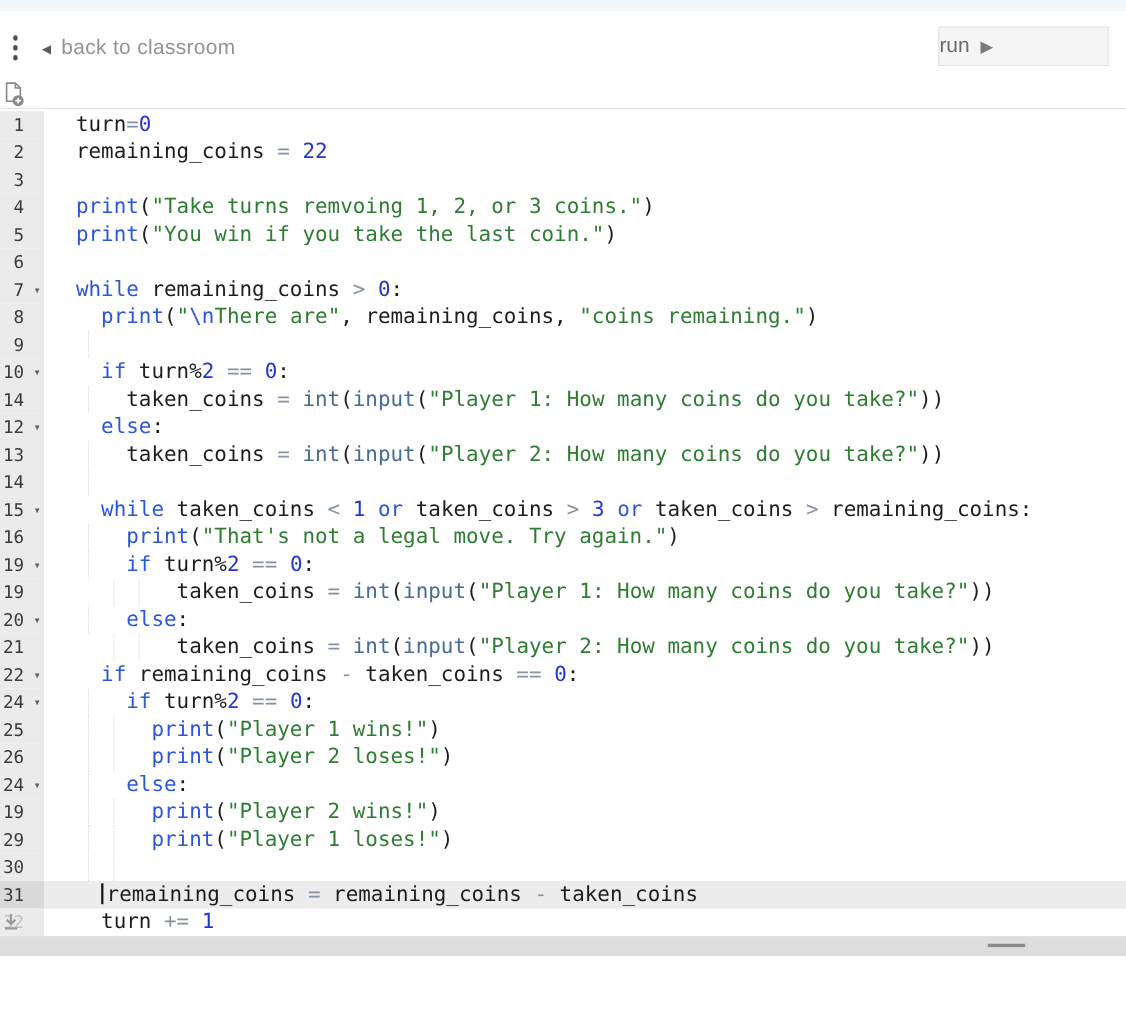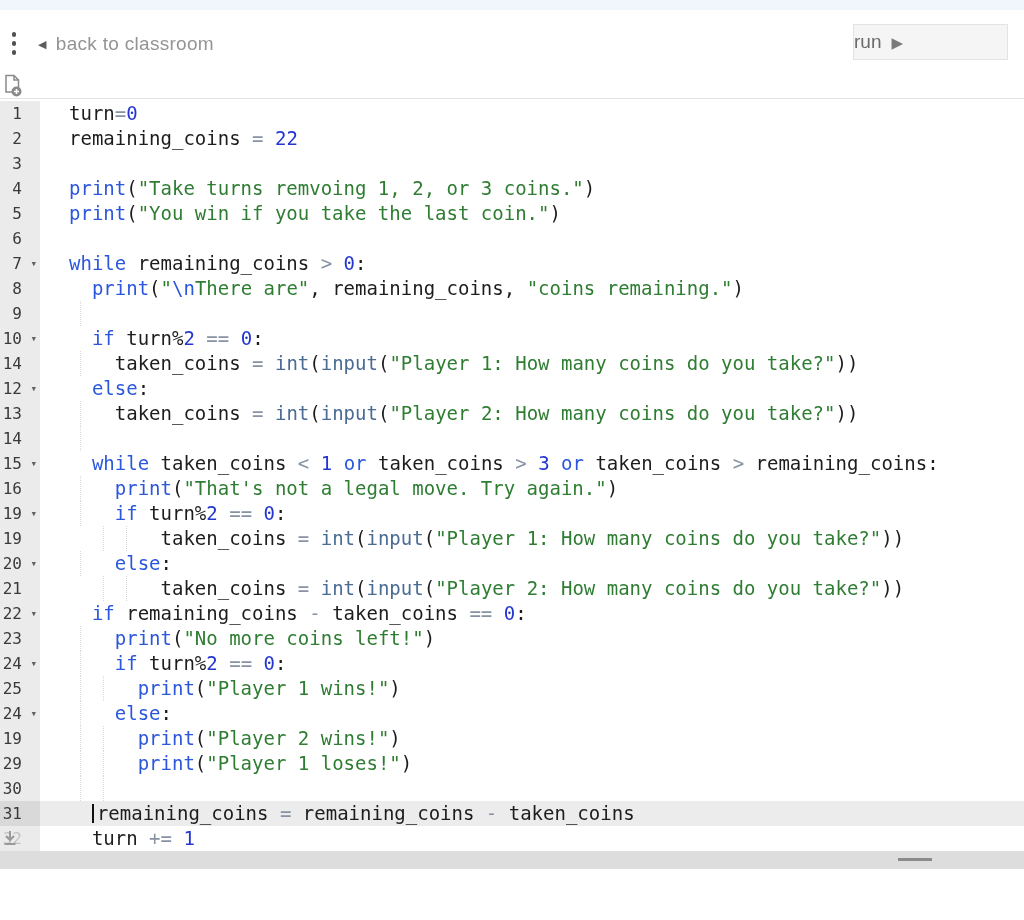--- a/index.html
+++ b/index.html
@@ -259,36 +259,36 @@
     </div>
     <div class="row">
       <div class="gutter">
         <span class="ln">22</span>
         <span class="fold">▾</span>
       </div>
       <div class="code"><span class="tk-t">  </span><span class="tk-kw">if</span><span class="tk-t"> remaining_coins </span><span class="tk-op">-</span><span class="tk-t"> taken_coins </span><span class="tk-op">==</span><span class="tk-t"> </span><span class="tk-num">0</span><span class="tk-t">:</span></div>
     </div>
     <div class="row">
       <div class="gutter">
-        <span class="ln">23</span>
-      </div>
-      <div class="code"><span class="guide" style="left: calc(2ch + 17px);"></span><span class="tk-t">    </span><span class="tk-kw">print</span><span class="tk-t">(</span><span class="tk-str">"No more coins left!"</span><span class="tk-t">)</span></div>
-    </div>
-    <div class="row">
-      <div class="gutter">
         <span class="ln">24</span>
         <span class="fold">▾</span>
       </div>
       <div class="code"><span class="guide" style="left: calc(2ch + 17px);"></span><span class="tk-t">    </span><span class="tk-kw">if</span><span class="tk-t"> turn%</span><span class="tk-num">2</span><span class="tk-t"> </span><span class="tk-op">==</span><span class="tk-t"> </span><span class="tk-num">0</span><span class="tk-t">:</span></div>
     </div>
     <div class="row">
       <div class="gutter">
         <span class="ln">25</span>
       </div>
       <div class="code"><span class="guide" style="left: calc(2ch + 17px);"></span><span class="guide" style="left: calc(4ch + 17px);"></span><span class="tk-t">      </span><span class="tk-kw">print</span><span class="tk-t">(</span><span class="tk-str">"Player 1 wins!"</span><span class="tk-t">)</span></div>
+    </div>
+    <div class="row">
+      <div class="gutter">
+        <span class="ln">26</span>
+      </div>
+      <div class="code"><span class="guide" style="left: calc(2ch + 17px);"></span><span class="guide" style="left: calc(4ch + 17px);"></span><span class="tk-t">      </span><span class="tk-kw">print</span><span class="tk-t">(</span><span class="tk-str">"Player 2 loses!"</span><span class="tk-t">)</span></div>
     </div>
     <div class="row">
       <div class="gutter">
         <span class="ln">24</span>
         <span class="fold">▾</span>
       </div>
       <div class="code"><span class="guide" style="left: calc(2ch + 17px);"></span><span class="tk-t">    </span><span class="tk-kw">else</span><span class="tk-t">:</span></div>
     </div>
     <div class="row">
       <div class="gutter">

